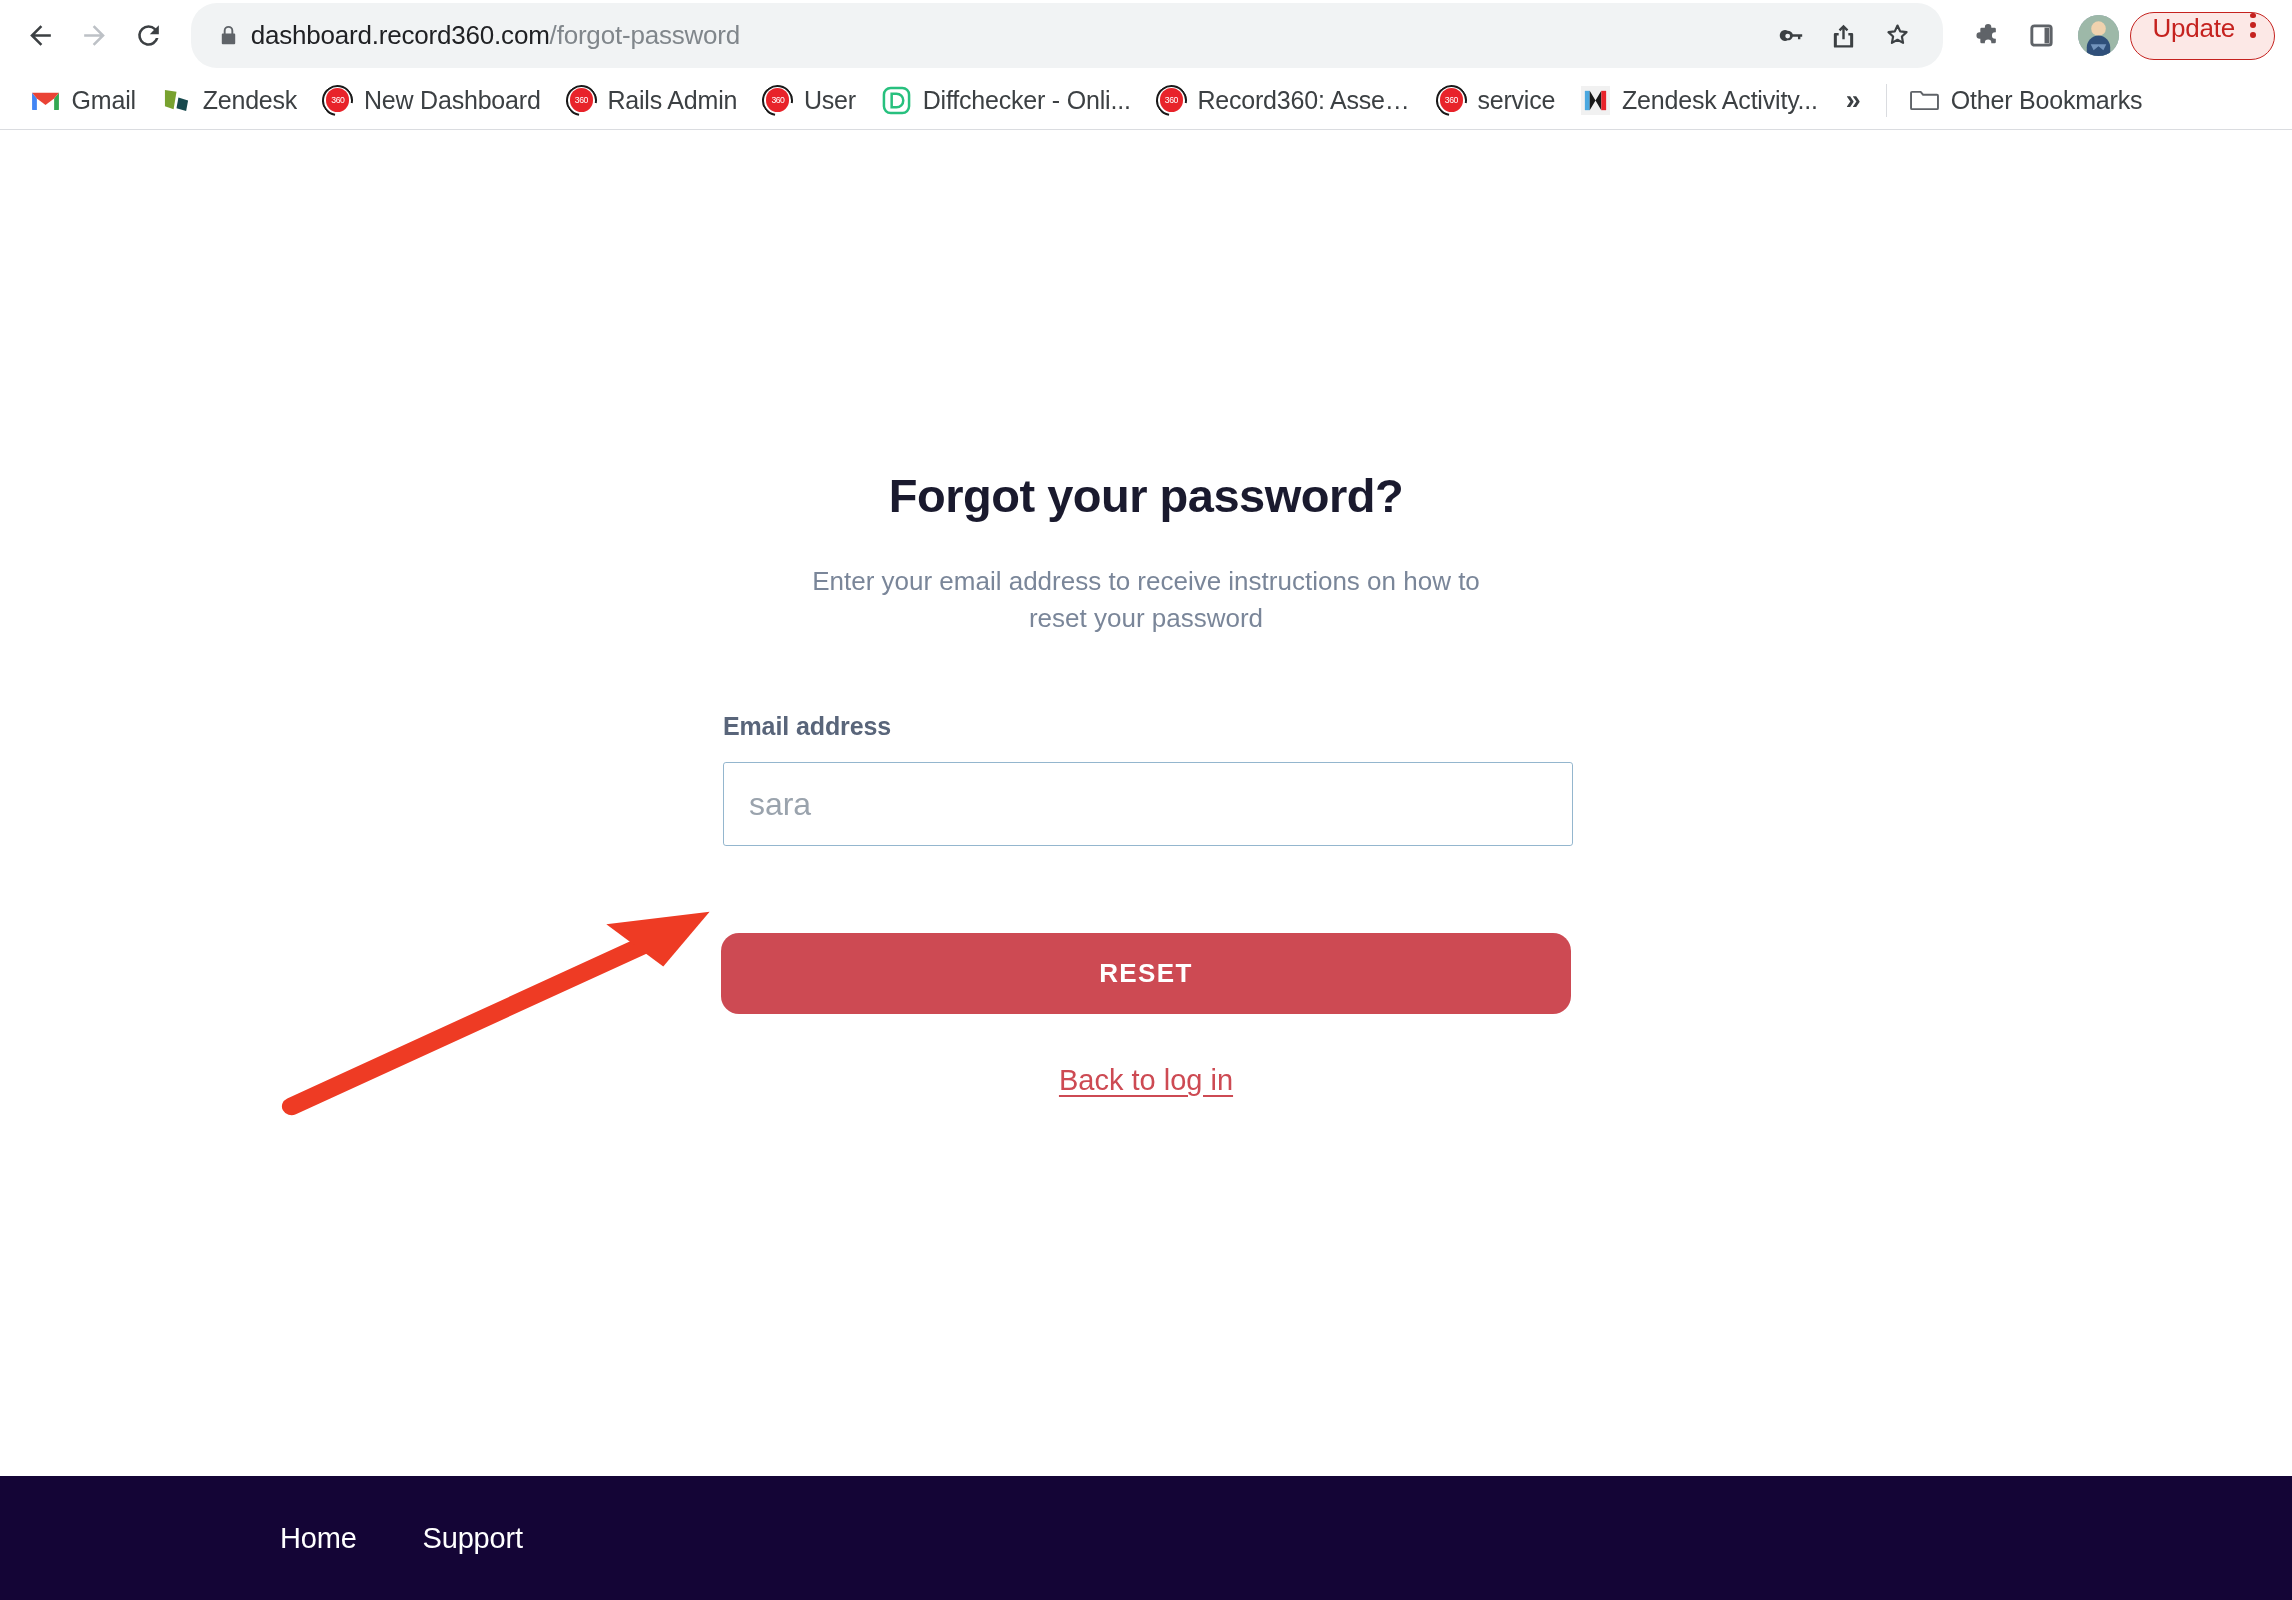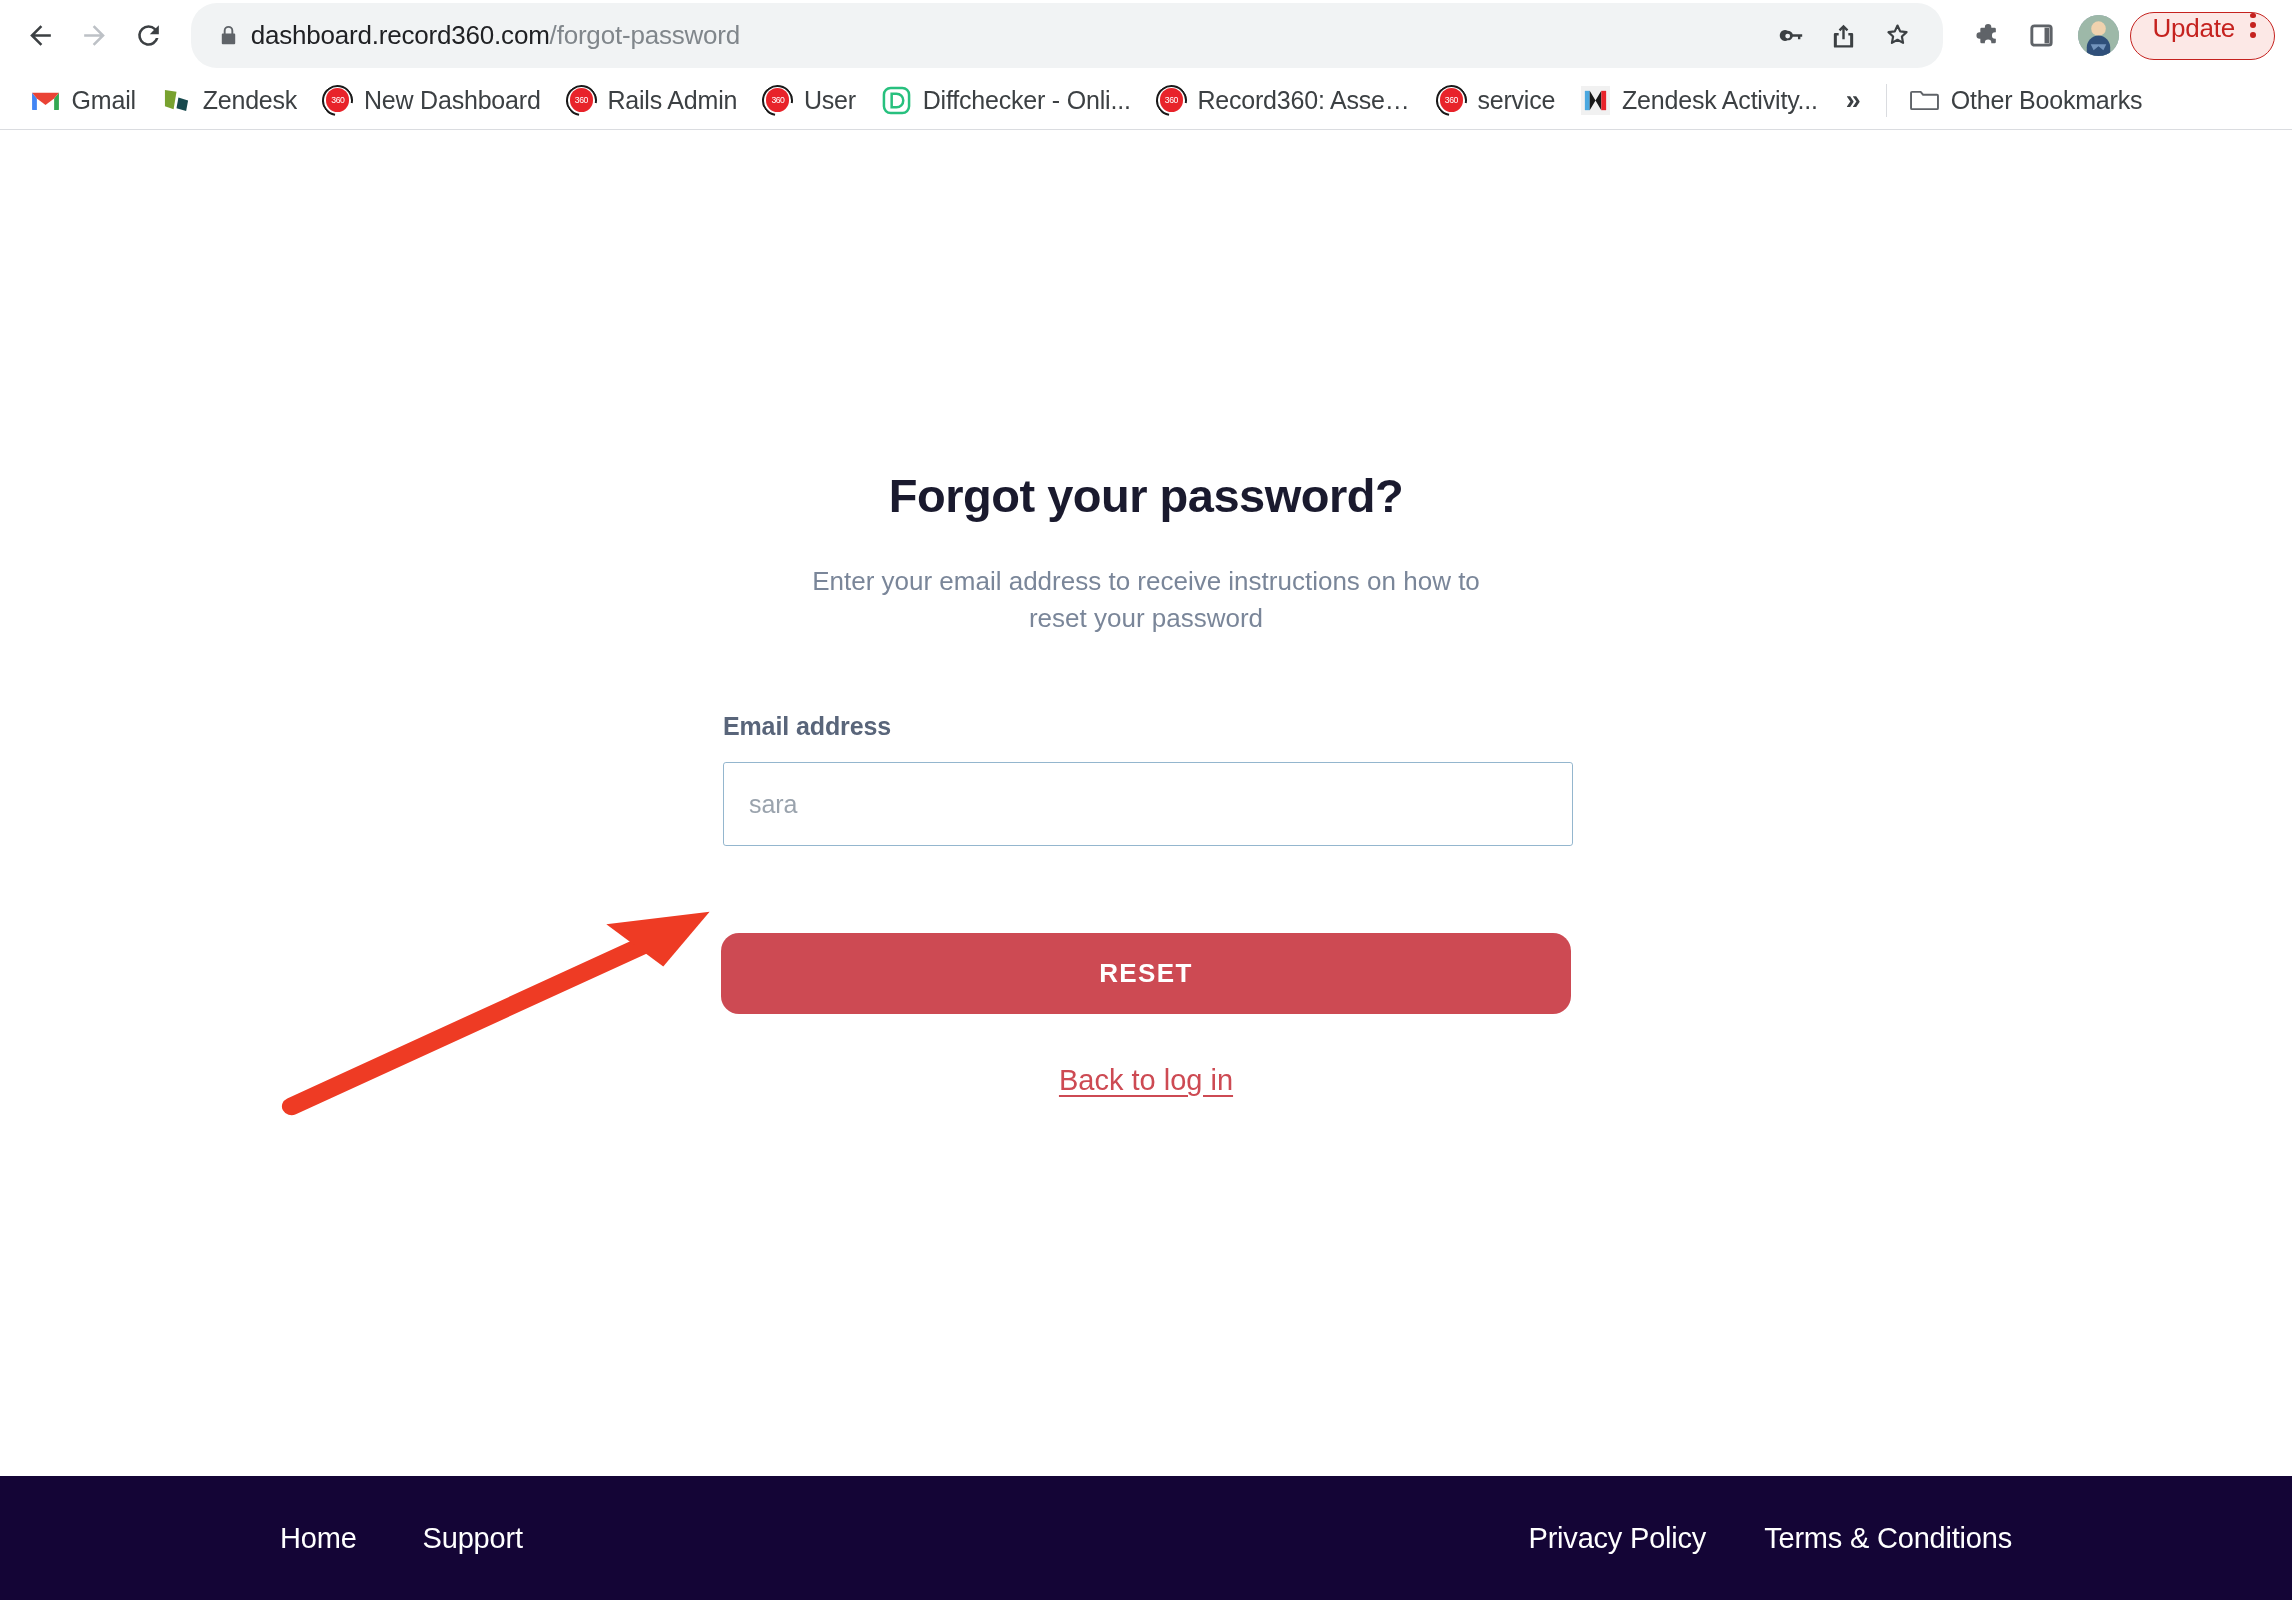--- a/index.html
+++ b/index.html
@@ -232,21 +232,21 @@
   .email-input {
     display: block;
     width: 850px;
     height: 84px;
     margin-top: 21px;
     border: 1.9px solid #94b6ce;
     border-radius: 2.9px;
     background: #ffffff;
     padding: 0 25px;
     font-family: "Liberation Sans", sans-serif;
-    font-size: 25px;
+    font-size: 32px;
     color: #14532d;
     outline: none;
   }
   .email-input::placeholder { color: #9aa3ad; }
 
   .reset-btn {
     display: block;
     width: 850px;
     height: 81px;
     margin-top: 87px;
@@ -522,19 +522,15 @@
         <polygon points="735,884 628,898 687,946" fill="#EE3B24"></polygon>
       </g>
     </svg>
   </div>
 
   <div class="site-footer">
     <div class="footer-left">
       <a class="footer-link" href="#">Home</a>
       <a class="footer-link" href="#">Support</a>
     </div>
-    <div class="footer-right">
-      <a class="footer-link" href="#">Privacy Policy</a>
-      <a class="footer-link" href="#">Terms &amp; Conditions</a>
-    </div>
   </div>
 </div>
 
 
 </body></html>

